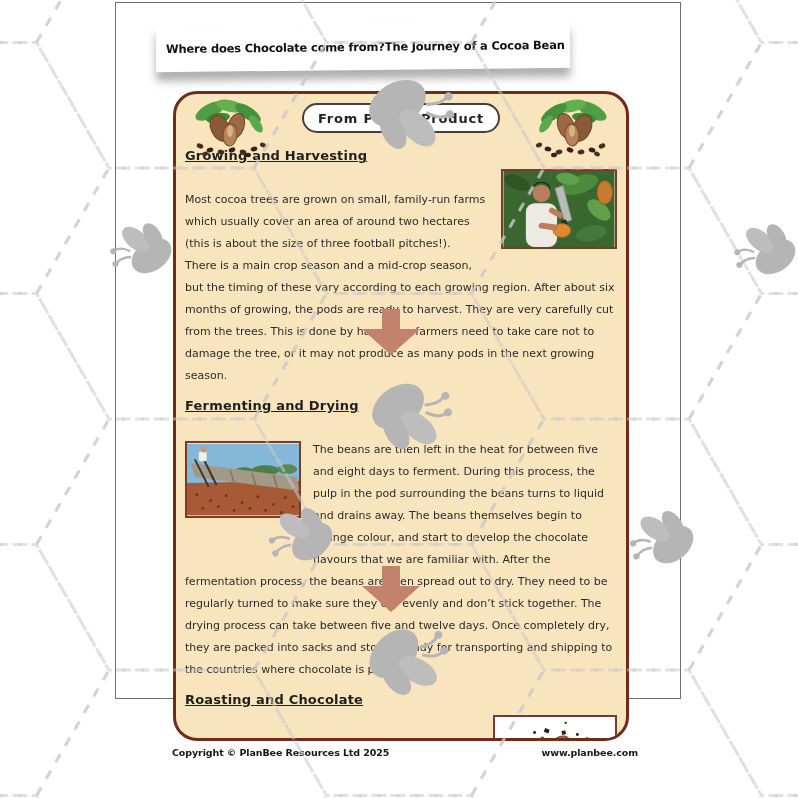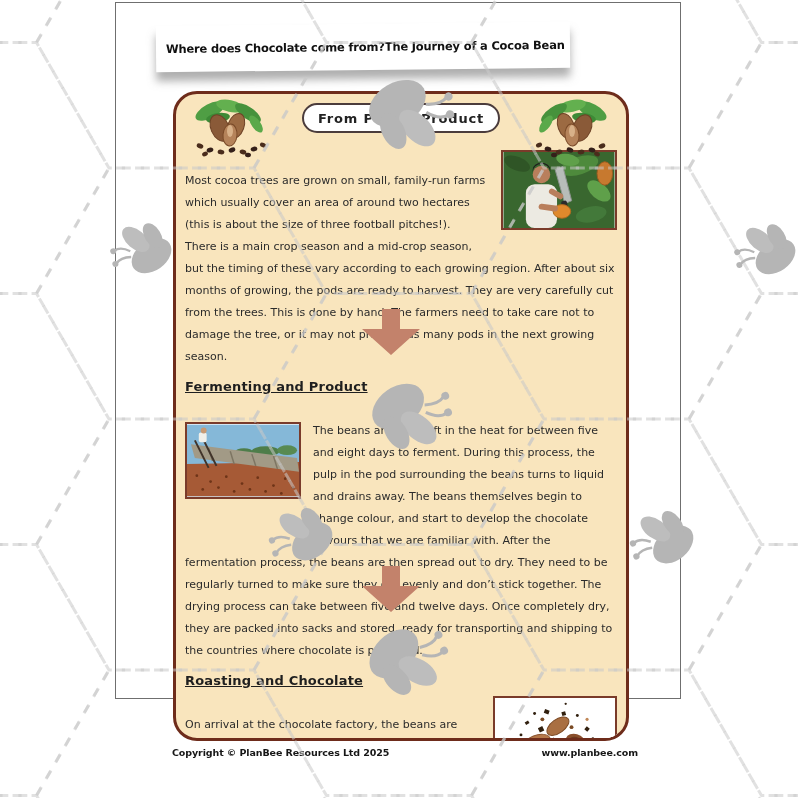--- a/index.html
+++ b/index.html
@@ -125,20 +125,21 @@
     <svg class="arrow arrow1" width="58" height="46" viewBox="0 0 58 46">
       <polygon points="20,0 38,0 38,20 58,20 29,46 0,20 20,20" fill="#C3826B"></polygon>
     </svg>
     <svg class="arrow arrow2" width="58" height="46" viewBox="0 0 58 46">
       <polygon points="20,0 38,0 38,20 58,20 29,46 0,20 20,20" fill="#C3826B"></polygon>
     </svg>
 
     <div class="content">
 
       <div class="sec">
+        <div class="sec-h">Growing and Harvesting</div>
         <p class="sec-t">
           <svg class="photo ph-farmer" viewBox="0 0 114 78">
             <rect width="114" height="78" fill="#39672f"></rect>
             <ellipse cx="78" cy="14" rx="20" ry="9" fill="#4e8a3c" transform="rotate(-18 78 14)"></ellipse>
             <ellipse cx="98" cy="40" rx="14" ry="8" fill="#5fa04a" transform="rotate(40 98 40)"></ellipse>
             <ellipse cx="14" cy="12" rx="14" ry="7" fill="#2f5526" transform="rotate(22 14 12)"></ellipse>
             <ellipse cx="90" cy="64" rx="16" ry="8" fill="#43793a" transform="rotate(-12 90 64)"></ellipse>
             <ellipse cx="66" cy="8" rx="12" ry="6" fill="#5fa04a" transform="rotate(10 66 8)"></ellipse>
             <ellipse cx="104" cy="22" rx="8" ry="12" fill="#c7792f" stroke="#9a5c20"></ellipse>
             <rect x="23" y="33" width="32" height="45" rx="9" fill="#eceae2"></rect>
@@ -149,21 +150,21 @@
             <rect x="46" y="40" width="16" height="6" rx="3" fill="#b97f5c" transform="rotate(30 54 43)"></rect>
             <ellipse cx="60" cy="61" rx="9" ry="7" fill="#e0892c" stroke="#b06a1e"></ellipse>
             <rect x="36" y="54" width="20" height="6" rx="3" fill="#b97f5c" transform="rotate(8 46 57)"></rect>
           </svg><span>Most cocoa trees are grown on small, family-run farms which usually cover an area of around two hectares (this is about the size of three football pitches!).
 There is a main crop season and a mid-crop season,
 but the timing of these vary according to each growing region. After about six months of growing, the pods are ready to harvest. They are very carefully cut from the trees. This is done by hand. The farmers need to take care not to damage the tree, or it may not produce as many pods in the next growing season.</span>
         </p>
       </div>
 
       <div class="sec">
-        <div class="sec-h">Fermenting and Product</div>
+        <div class="sec-h">Fermenting and Drying</div>
         <p class="sec-t">
           <svg class="photo ph-dry" viewBox="0 0 114 73">
             <rect width="114" height="73" fill="#85b8d8"></rect>
             <ellipse cx="80" cy="27" rx="14" ry="5" fill="#4e7d4a"></ellipse>
             <ellipse cx="102" cy="26" rx="10" ry="5" fill="#588a52"></ellipse>
             <ellipse cx="58" cy="28" rx="9" ry="4" fill="#4e7d4a"></ellipse>
             <polygon points="0,40 114,38 114,73 0,73" fill="#a65a36"></polygon>
             <polygon points="4,20 112,34 114,48 8,34" fill="#a29a86"></polygon>
             <line x1="22" y1="24" x2="26" y2="37" stroke="#7d7563" stroke-width="1.5"></line>
             <line x1="44" y1="27" x2="48" y2="40" stroke="#7d7563" stroke-width="1.5"></line>

